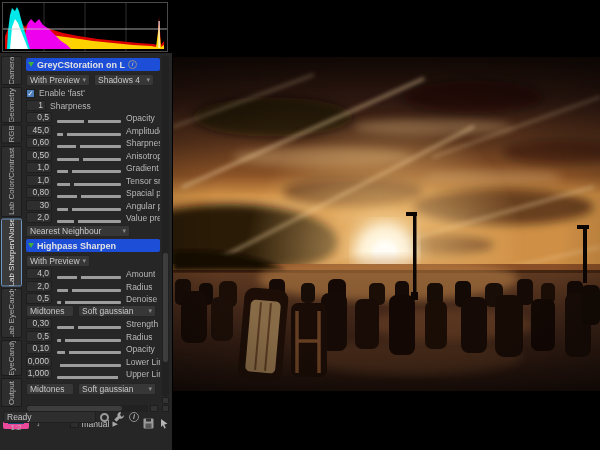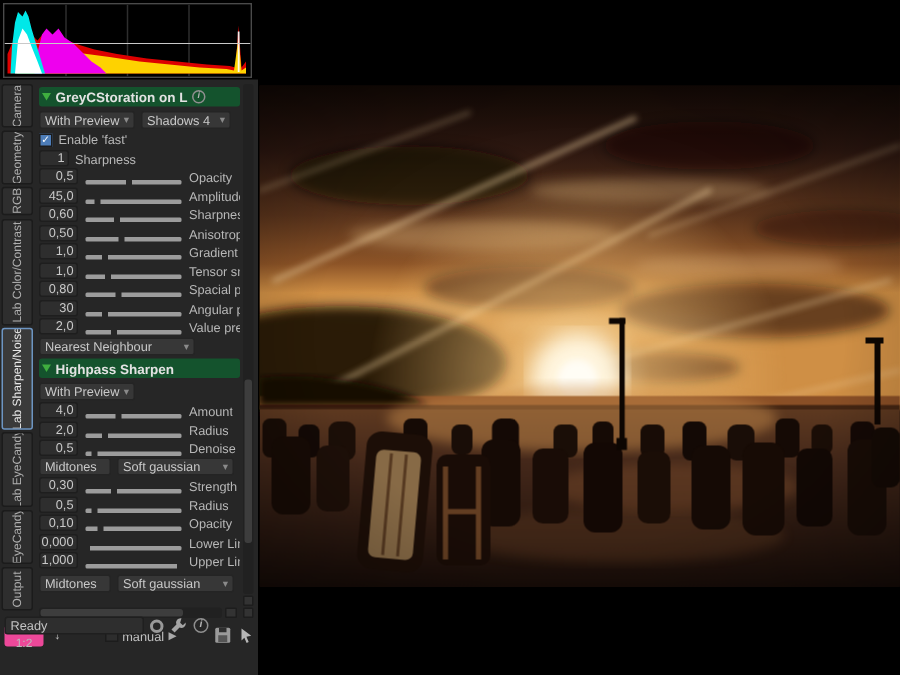--- a/index.html
+++ b/index.html
@@ -16,21 +16,21 @@
   
   #tabs{position:absolute;left:1px;top:56px;width:23px;display:flex;flex-direction:column;gap:2px}
   .tab{writing-mode:vertical-rl;transform:rotate(180deg);display:flex;align-items:center;
     justify-content:center;background:#2e2e2e;border:1px solid #1b1b1b;border-radius:2px;
     color:#b0b0b0;font-size:8px;width:21px;overflow:hidden;white-space:nowrap}
   .tab.selected{border-color:#6d95c2;background:#3a3a3a;color:#e9e9e9}
 
   
   #content{position:absolute;left:26px;top:56px;width:134px;height:346px;overflow:hidden}
   .row{display:flex;align-items:flex-end;height:12.5px}
-  .sec-header{display:flex;align-items:center;height:13px;background:#14532d;border-radius:2px;
+  .sec-header{display:flex;align-items:center;height:13px;background:#1d4ed8;border-radius:2px;
     margin:2px 0;padding:0 2px;gap:3px}
   .sec-title{font-size:9px;font-weight:bold;color:#e3e3e3;white-space:nowrap}
   .tri{width:0;height:0;border-left:3.5px solid transparent;border-right:3.5px solid transparent;
     border-top:5px solid #3fae3f;flex:none}
   .info-circle{width:9px;height:9px;border:1px solid #8f8f8f;border-radius:50%;color:#b5b5b5;
     font-size:6px;line-height:7px;text-align:center;font-weight:bold;flex:none;font-style:italic}
   .val{width:26px;height:11px;background:#2e2e2e;border:1px solid #1e1e1e;border-radius:2px;
     color:#c9c9c9;font-size:8.5px;text-align:right;padding-right:2px;line-height:9px;flex:none}
   .w20{width:20px}
   .track{position:relative;width:64px;height:3px;background:#9c9c9c;margin:0 5px;flex:none;border-radius:1px}
@@ -50,21 +50,21 @@
   #vscroll{position:absolute;left:162px;top:56px;width:7px;height:340px;background:#212121;border-radius:2px}
   #vthumb{position:absolute;left:1px;top:58%;width:5px;height:32%;background:#3d3d3d;border-radius:2px}
   .vbtn{position:absolute;left:162px;width:7px;height:7px;background:#333;border:1px solid #1d1d1d;border-radius:1px}
   #hscroll{position:absolute;left:26px;top:405px;width:122px;height:7px;background:#212121;border-radius:2px}
   #hthumb{position:absolute;left:1px;top:1px;width:78%;height:5px;background:#3d3d3d;border-radius:2px}
   .hbtn{position:absolute;top:405px;width:8px;height:7px;background:#333;border:1px solid #1d1d1d;border-radius:1px}
 
   
   #toolbar{position:absolute;left:0;top:416px;width:172px;height:15px;display:flex;
     align-items:center;gap:7px;padding:0 3px}
-  #zoom-box{width:26px;height:11px;background:#0c4a6e;border:7px solid #ec4899;border-radius:2px;
+  #zoom-box{width:26px;height:11px;background:#0c4a6e;border:5px solid #ec4899;border-radius:2px;
     color:#b9b9b9;font-size:8px;text-align:center;line-height:9px}
   .tb-glyph{color:#b9b9b9;font-size:9px;line-height:11px}
   .tb-play{color:#a9a9a9;font-size:7px}
   .tb-label{color:#c0c0c0;font-size:8.5px}
   .manual-group{display:flex;align-items:center;gap:3px;margin-left:22px}
   .tb-icons{margin-left:auto;display:flex;align-items:center;gap:5px}
   #statusbar{position:absolute;left:0;top:408px;width:142px;height:18px;display:flex;
     align-items:center;gap:4px;padding:0 3px}
   #ready-box{width:126px;height:12px;background:#2e2e2e;border:1px solid #1f1f1f;border-radius:2px;
     color:#c5c5c5;font-size:8.5px;line-height:10px;padding-left:3px}

